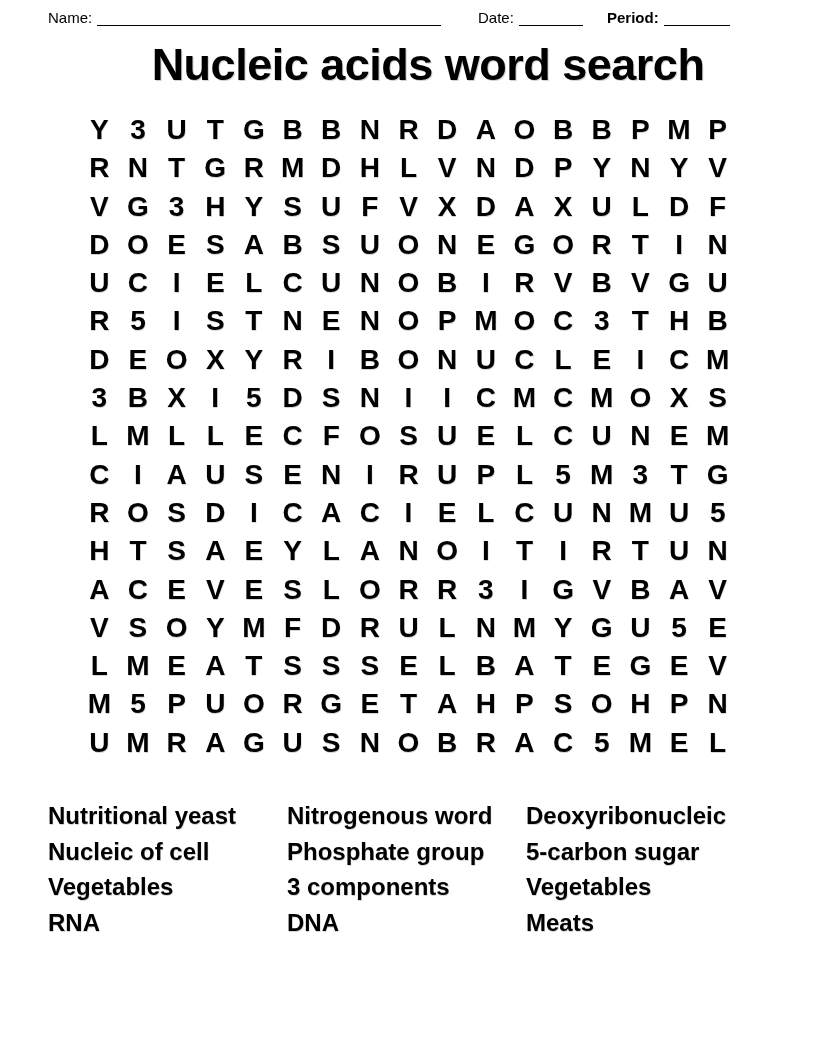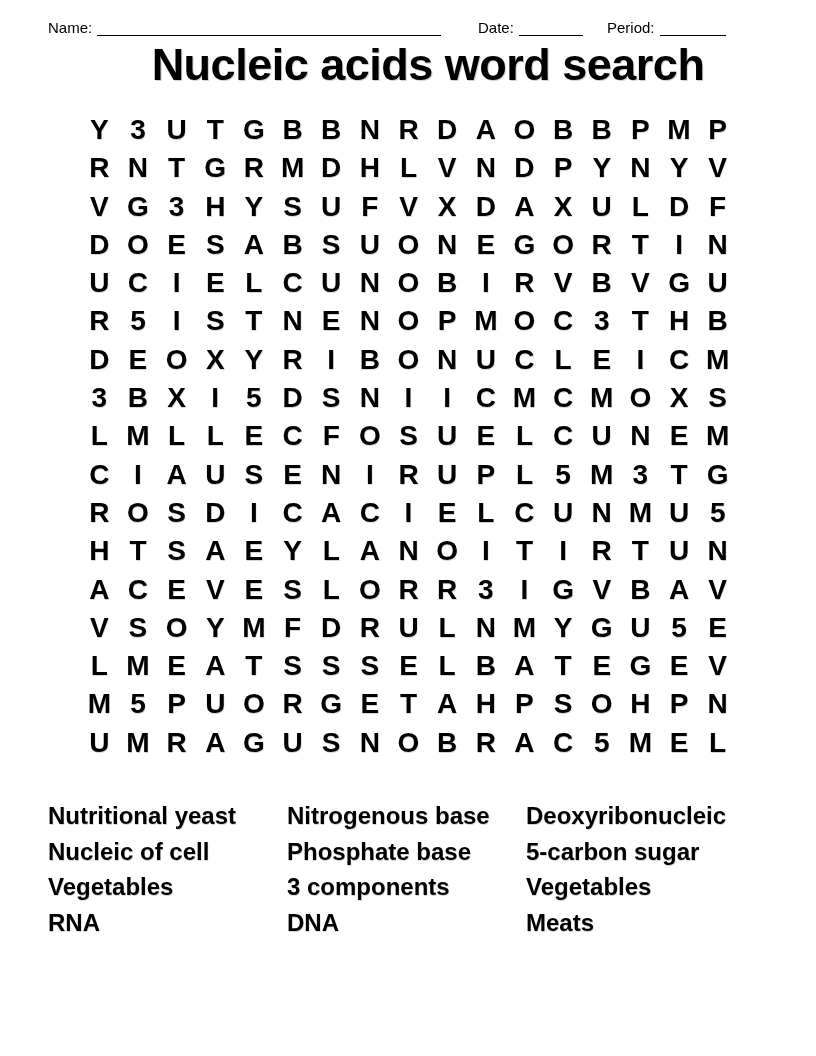--- a/index.html
+++ b/index.html
@@ -7,24 +7,24 @@
   body {
     width: 816px; height: 1056px;
     position: relative;
     font-family: "Liberation Sans", sans-serif;
     color: #000000;
     overflow: hidden;
   }
   .sheet { position: absolute; inset: 0; }
 
   
-  .hdr { position: absolute; top: 19px; font-size: 15px; line-height: 17px; white-space: nowrap; }
+  .hdr { position: absolute; top: 9px; font-size: 15px; line-height: 17px; white-space: nowrap; }
   .hdr-name   { left: 48px; }
   .hdr-date   { left: 478px; }
-  .hdr-period { left: 607px; }
+  .hdr-period { left: 607px; font-weight: bold; }
   .blank {
     display: inline-block;
     border-bottom: 1.5px solid #000;
     height: 15px;
     vertical-align: bottom;
     margin-left: 5px;
   }
   .blank-name   { width: 344px; }
   .blank-date   { width: 64px; }
   .blank-period { width: 66px; }
@@ -422,22 +422,22 @@
     </div>
 
   <div class="word-list">
     <div class="word-col">
         <div class="word-item">Nutritional yeast</div>
         <div class="word-item">Nucleic of cell</div>
         <div class="word-item">Vegetables</div>
         <div class="word-item">RNA</div>
       </div>
     <div class="word-col">
-        <div class="word-item">Nitrogenous base</div>
-        <div class="word-item">Phosphate base</div>
+        <div class="word-item">Nitrogenous word</div>
+        <div class="word-item">Phosphate group</div>
         <div class="word-item">3 components</div>
         <div class="word-item">DNA</div>
       </div>
     <div class="word-col">
         <div class="word-item">Deoxyribonucleic</div>
         <div class="word-item">5-carbon sugar</div>
         <div class="word-item">Vegetables</div>
         <div class="word-item">Meats</div>
       </div>
   </div>

